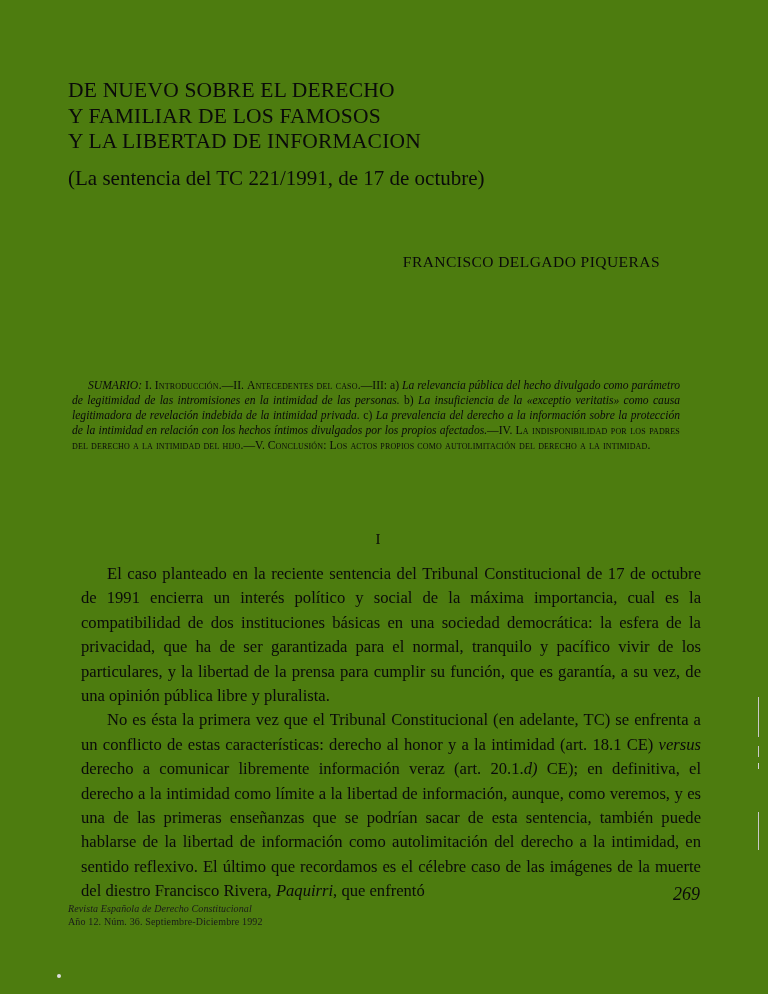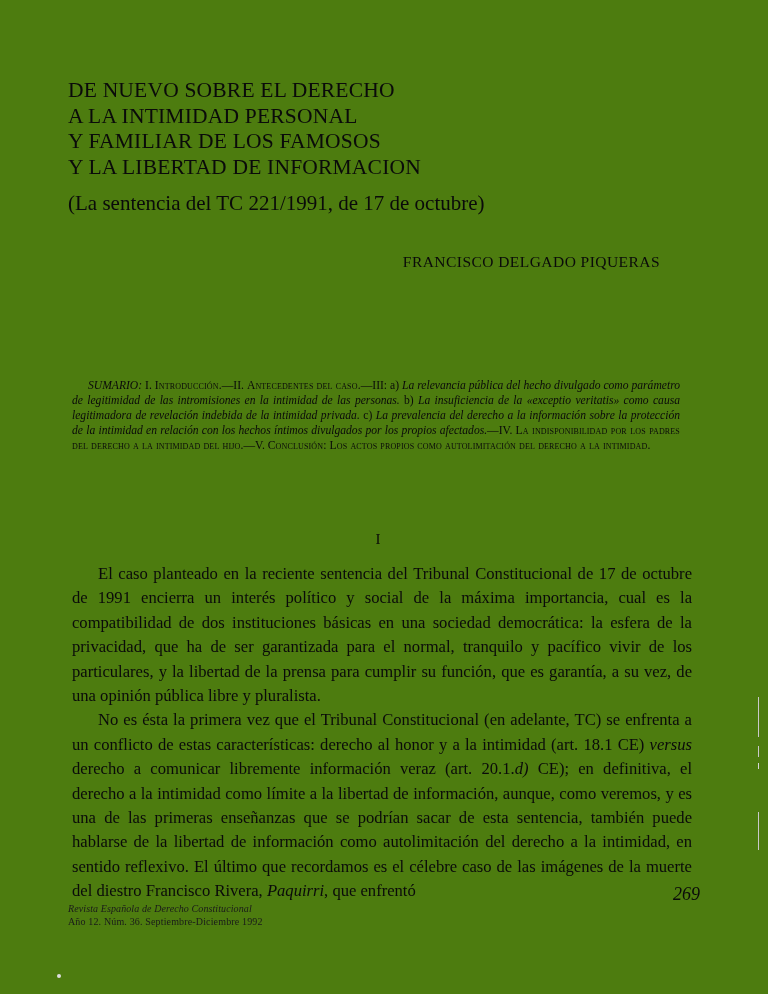--- a/index.html
+++ b/index.html
@@ -85,21 +85,21 @@
     left: 68px;
     top: 531px;
     width: 620px;
     text-align: center;
     font-size: 15px;
   }
 
   
   .body-text {
     position: absolute;
-    left: 72px;
+    left: 81px;
     top: 562px;
     width: 620px;
     font-size: 16.6px;
     line-height: 24.4px;
     text-align: justify;
     text-justify: inter-word;
   }
   .body-text p {
     margin: 0;
     text-indent: 26px;
@@ -151,21 +151,20 @@
     border-radius: 50%;
   }
 </style>
 </head>
 <body>
 
 <div class="page">
 
   <div class="title-block">
     <div class="title-line">DE NUEVO SOBRE EL DERECHO</div>
-    <div class="title-line">A LA INTIMIDAD PERSONAL</div>
     <div class="title-line">Y FAMILIAR DE LOS FAMOSOS</div>
     <div class="title-line">Y LA LIBERTAD DE INFORMACION</div>
     <div class="subtitle">(La sentencia del TC 221/1991, de 17 de octubre)</div>
   </div>
 
   <div class="author">FRANCISCO DELGADO PIQUERAS</div>
 
   <div class="sumario">
     <span class="lead-in"></span><i>SUMARIO:</i><span><span class="rm"> I. </span><span class="sc">Introducción.</span><span class="rm">—II. </span><span class="sc">Antecedentes del caso.</span><span class="rm">—III: a) </span><span class="it">La relevancia pública del hecho divulgado como parámetro de legitimidad de las intromisiones en la intimidad de las personas.</span><span class="rm"> b) </span><span class="it">La insuficiencia de la «exceptio veritatis» como causa legitimadora de revelación indebida de la intimidad privada.</span><span class="rm"> c) </span><span class="it">La prevalencia del derecho a la información sobre la protección de la intimidad en relación con los hechos íntimos divulgados por los propios afectados.</span><span class="rm">—IV. </span><span class="sc">La indisponibilidad por los padres del derecho a la intimidad del hijo.</span><span class="rm">—V. </span><span class="sc">Conclusión: Los actos propios como autolimitación del derecho a la intimidad.</span></span>
   </div>

